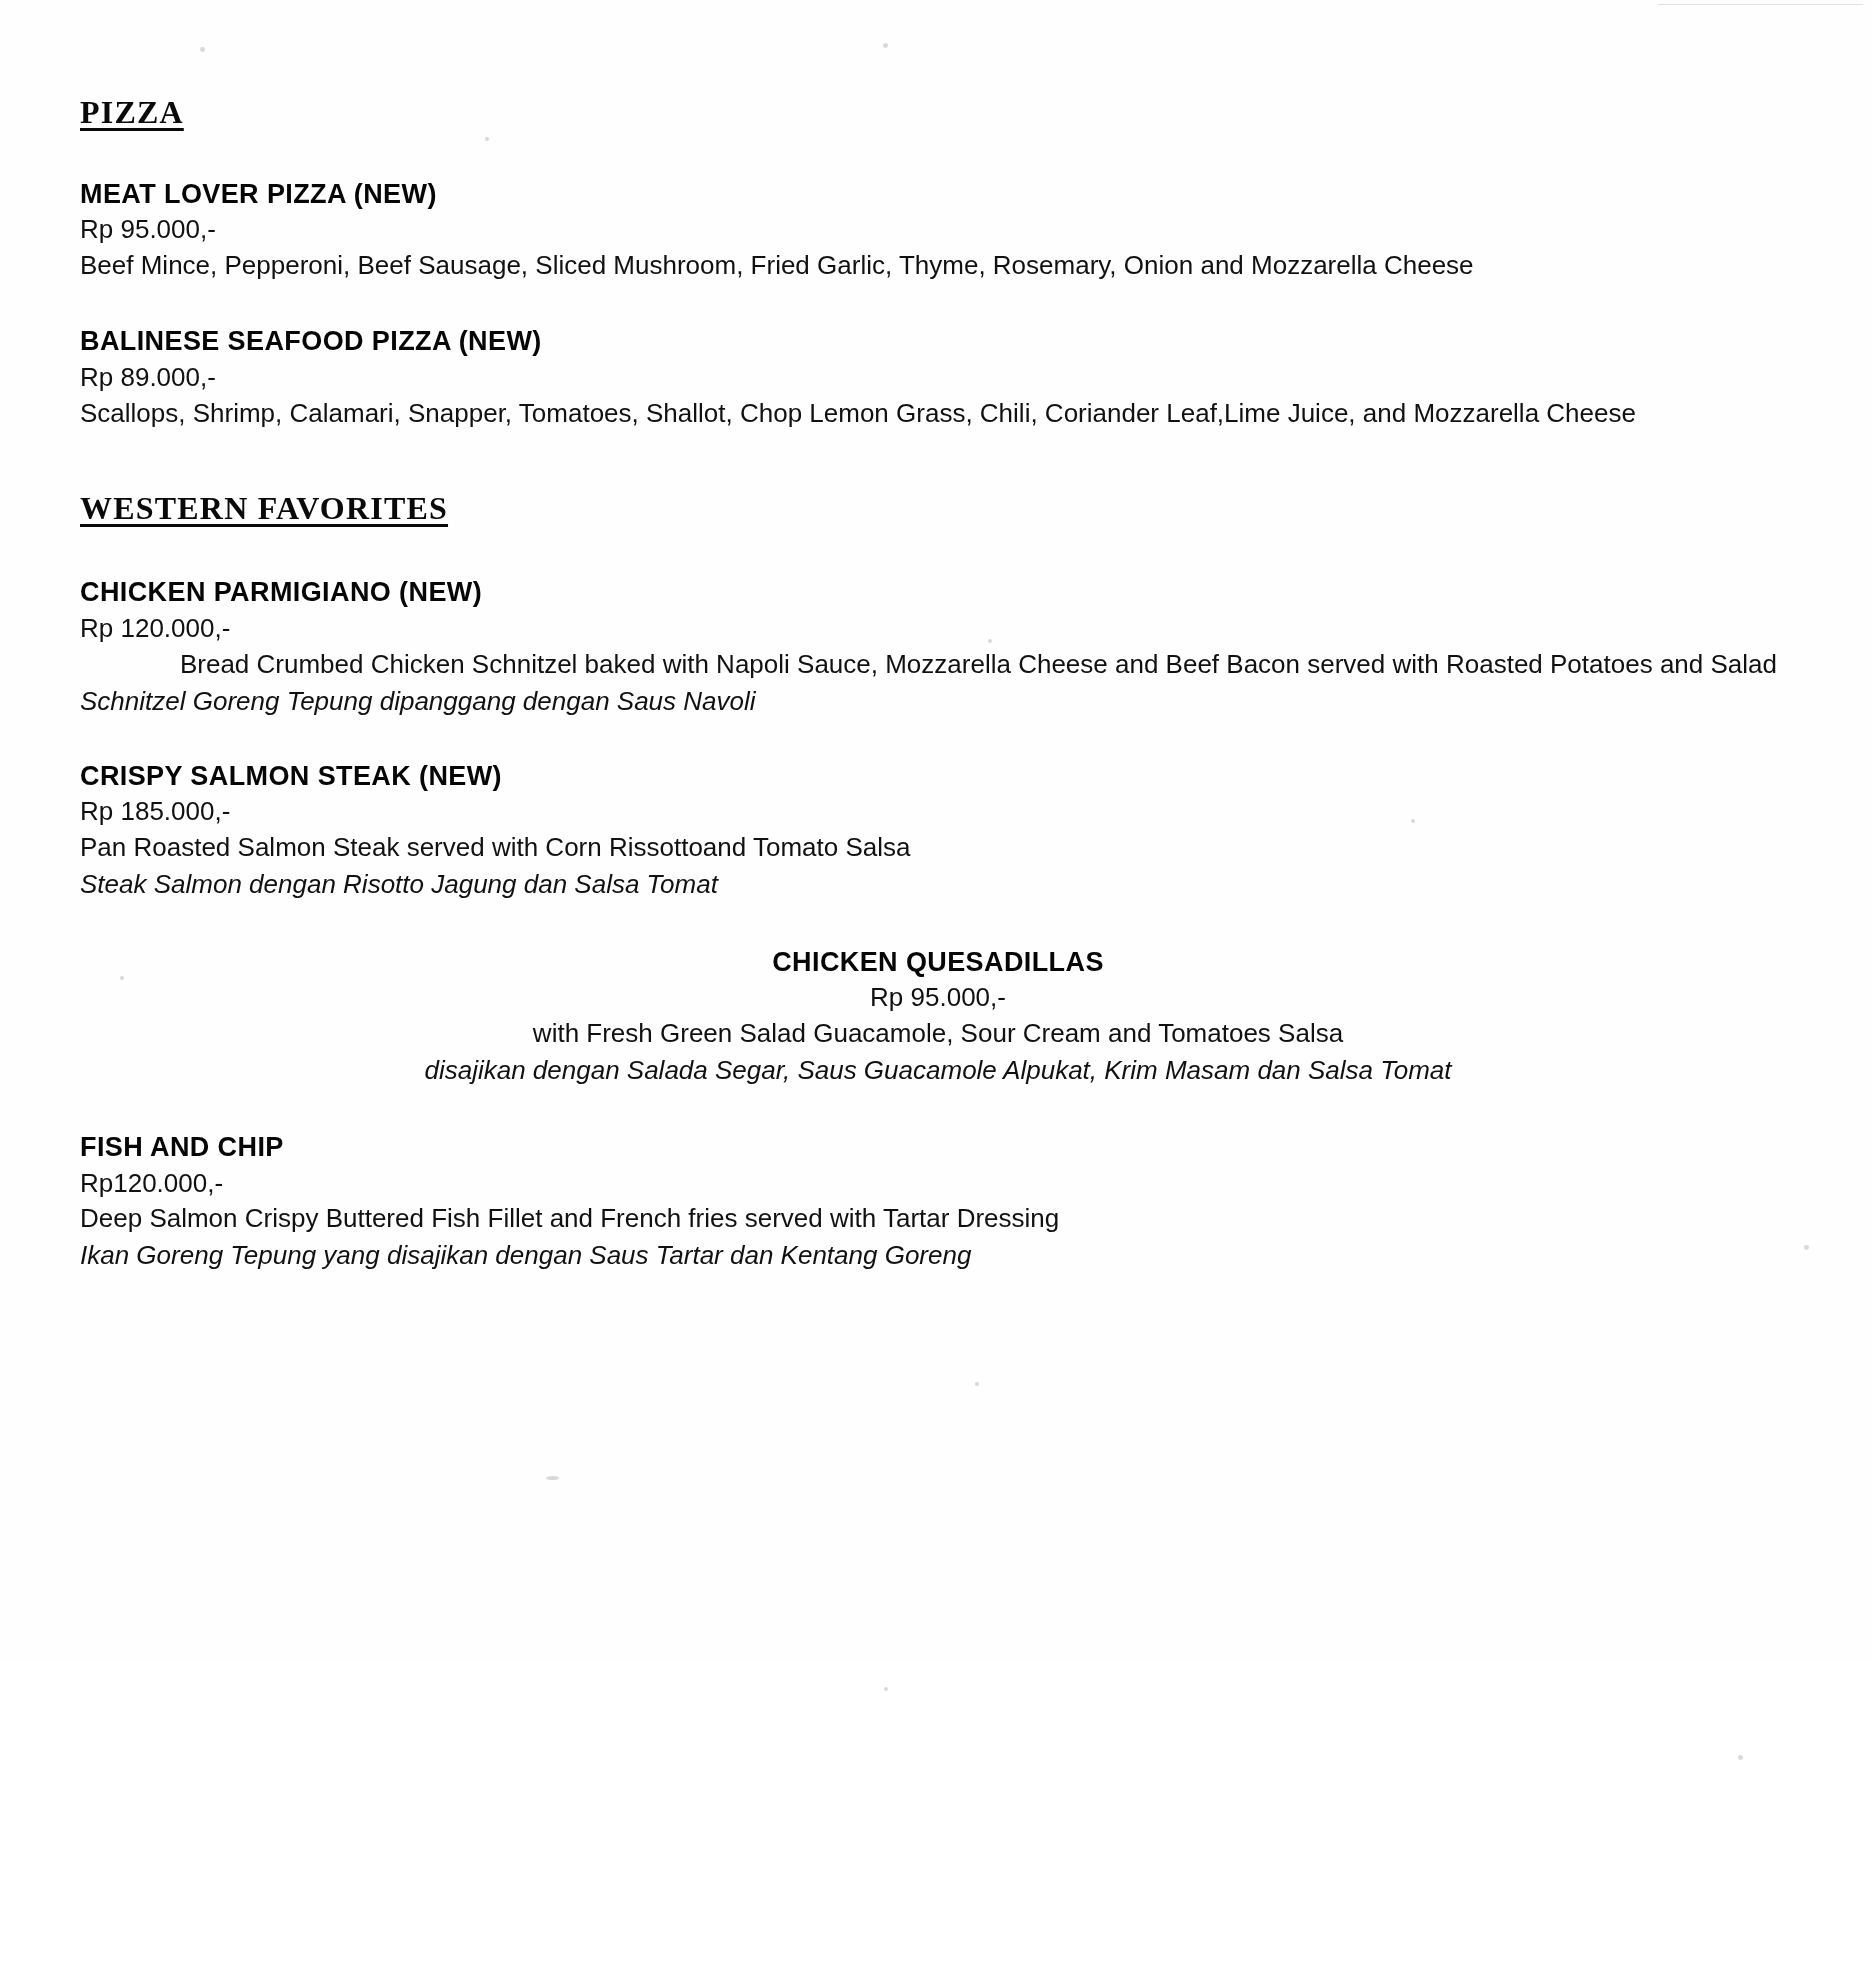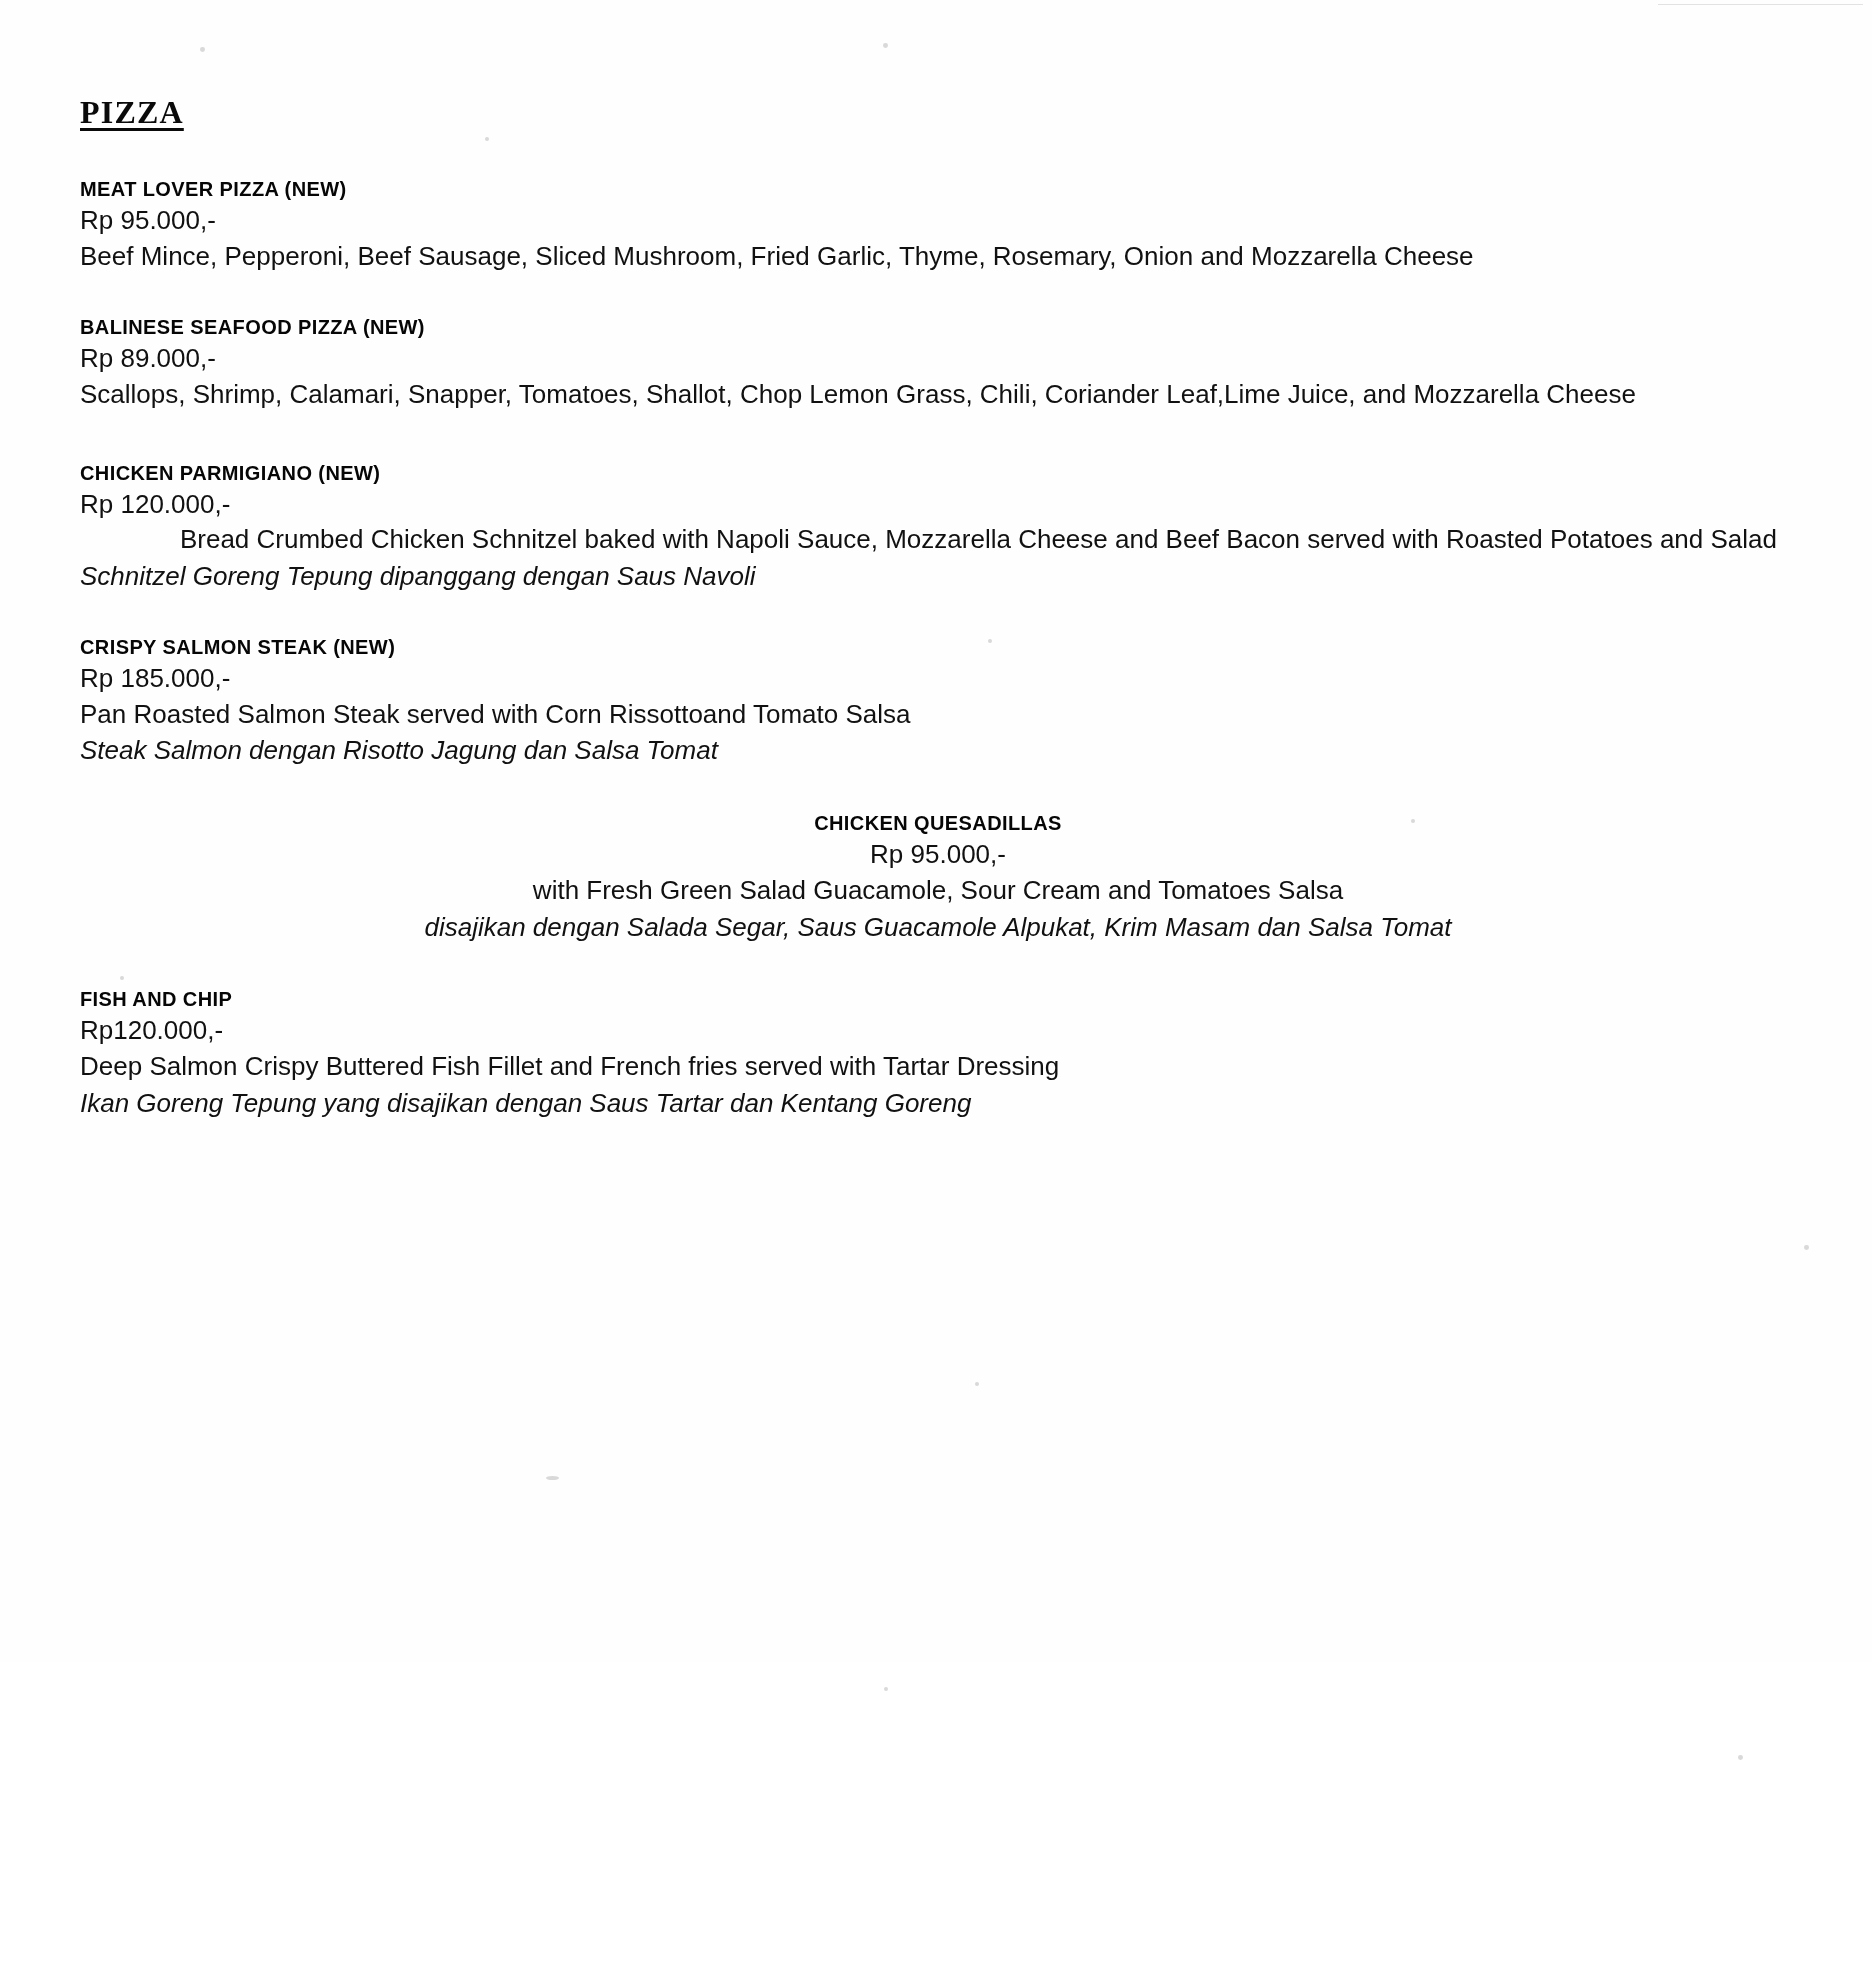--- a/index.html
+++ b/index.html
@@ -46,21 +46,21 @@
   .heading-wrap.second {
     margin-top: 59px;
     margin-bottom: 47px;
   }
   .item {
     margin-bottom: 39px;
   }
   .item-name {
     font-family: "Liberation Sans", sans-serif;
     font-weight: bold;
-    font-size: 20px;
+    font-size: 27px;
     letter-spacing: 0.4px;
     line-height: 1.35;
     color: #060606;
   }
   .item-price {
     font-family: "Liberation Sans", sans-serif;
     font-size: 26px;
     line-height: 1.38;
     color: #111111;
   }
@@ -121,20 +121,23 @@
       <div class="item-price">Rp 95.000,-</div>
       <div class="item-desc" style="max-width:1512px;">Beef Mince, Pepperoni, Beef Sausage, Sliced Mushroom, Fried Garlic, Thyme, Rosemary, Onion and Mozzarella Cheese</div>
     </div>
 
     <div class="item" style="margin-bottom:47px;">
       <div class="item-name">BALINESE SEAFOOD PIZZA (NEW)</div>
       <div class="item-price">Rp 89.000,-</div>
       <div class="item-desc" style="max-width:1716px;">Scallops, Shrimp, Calamari, Snapper, Tomatoes, Shallot, Chop Lemon Grass, Chili, Coriander Leaf,Lime Juice, and Mozzarella Cheese</div>
     </div>
 
+    <div class="heading-wrap second">
+      <span class="section-heading">WESTERN FAVORITES</span>
+    </div>
 
     <div class="item">
       <div class="item-name">CHICKEN PARMIGIANO (NEW)</div>
       <div class="item-price">Rp 120.000,-</div>
       <div class="item-desc" style="max-width:1697px;text-align:right;">Bread Crumbed Chicken Schnitzel baked with Napoli Sauce, Mozzarella Cheese and Beef Bacon served with Roasted Potatoes and Salad</div>
       <div class="item-desc-id">Schnitzel Goreng Tepung dipanggang dengan Saus Navoli</div>
     </div>
 
     <div class="item" style="margin-bottom:41px;">
       <div class="item-name">CRISPY SALMON STEAK (NEW)</div>

